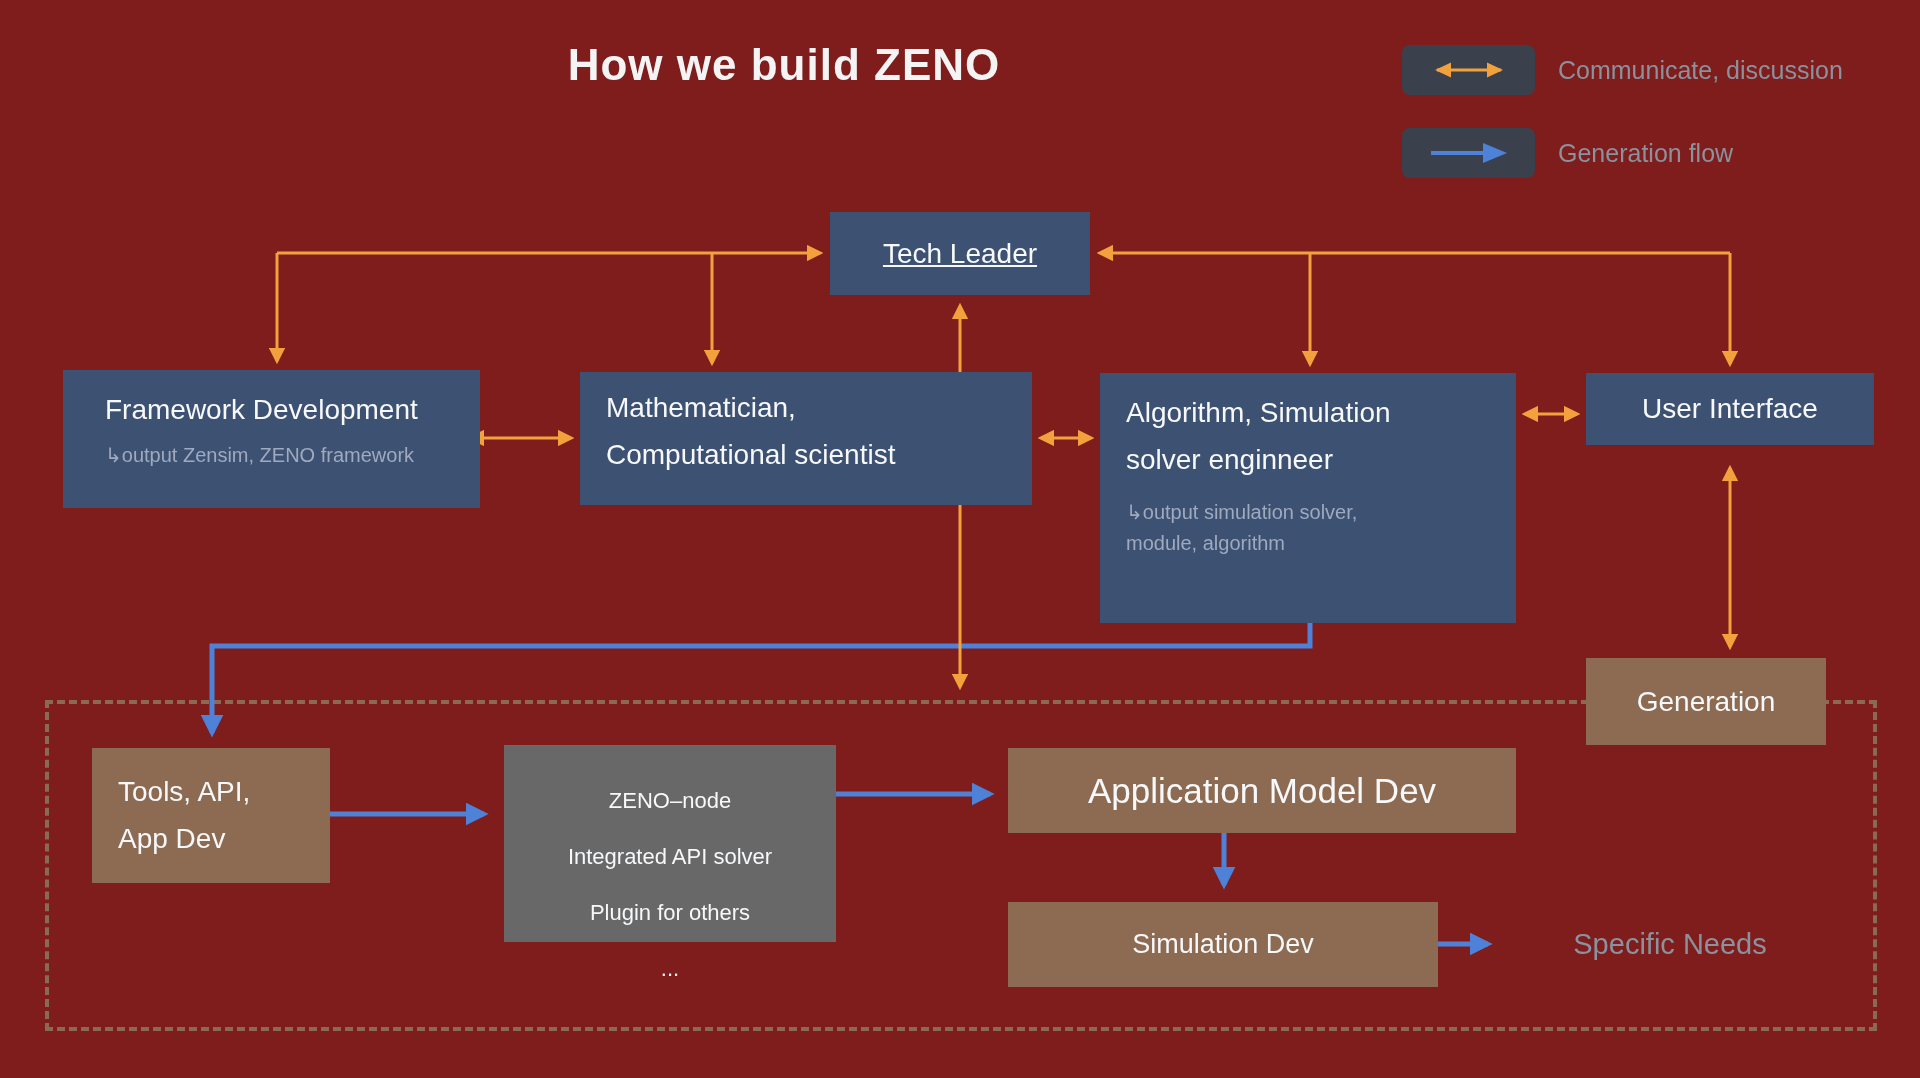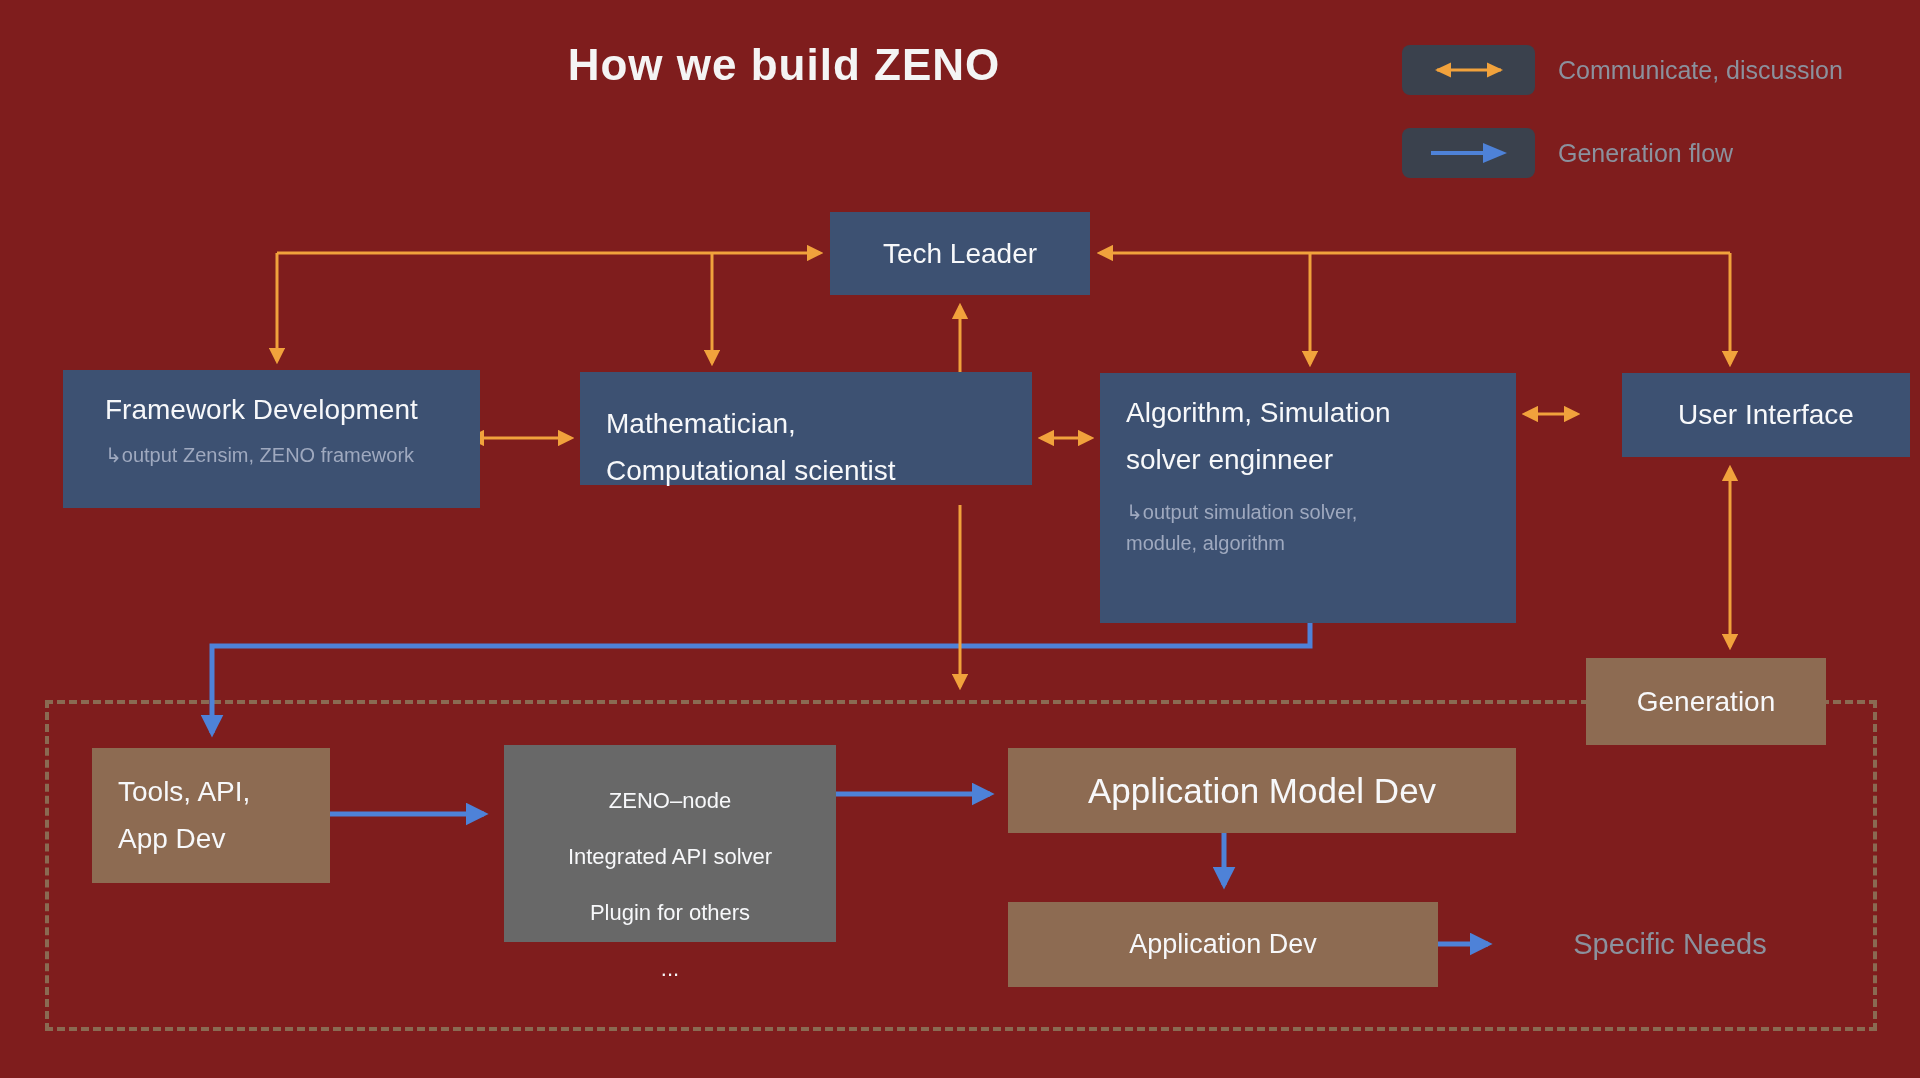--- a/index.html
+++ b/index.html
@@ -23,28 +23,28 @@
     font-size:25px;color:#8B919D;line-height:50px;white-space:nowrap;
   }
   
   .box{position:absolute;box-sizing:border-box;}
   .blue{background:#3D5172;}
   .brown{background:#8D6B52;}
   .gray{background:#686868;}
   .center{display:flex;align-items:center;justify-content:center;text-align:center;}
   .t28{font-size:28px;line-height:47px;}
   .sub{font-size:20px;color:#9FA9BF;line-height:31px;}
-  #box-tech-leader{left:830px;top:212px;width:260px;height:83px;font-size:28px;}
+  #box-tech-leader{left:830px;top:212px;width:260px;height:83px;font-size:28px;text-decoration:underline;}
   #box-framework{left:39px;top:370px;width:417px;height:138px;padding:18px 42px;margin-left:24px;}
   #box-framework .ttl{font-size:28px;line-height:44px;}
   #box-framework .sub{margin-top:8px;}
-  #box-math{left:580px;top:372px;width:452px;height:113px;padding:28px 26px;}
+  #box-math{left:580px;top:372px;width:452px;height:133px;padding:12px 26px;}
   #box-algo{left:1100px;top:373px;width:416px;height:250px;padding:16px 26px;}
   #box-algo .sub-block{margin-top:14px;}
-  #box-ui{left:1586px;top:373px;width:288px;height:84px;font-size:28px;margin-left:36px;}
+  #box-ui{left:1586px;top:373px;width:288px;height:72px;font-size:28px;}
   #box-application{left:1586px;top:658px;width:240px;height:87px;font-size:28px;}
   #box-tools{left:92px;top:748px;width:238px;height:135px;padding:20px 26px;}
   #box-zeno{left:504px;top:745px;width:332px;height:197px;padding:20px 10px;}
   #box-zeno .ln{font-size:22px;line-height:40px;text-align:center;margin-top:16px;}
   #box-amd{left:1008px;top:748px;width:508px;height:85px;font-size:35px;}
   #box-ad{left:1008px;top:902px;width:430px;height:85px;font-size:27px;}
   #specific-needs{left:1540px;top:928px;width:260px;text-align:center;font-size:29px;color:#8B919D;}
   
   #dashed-zone{
     left:45px;top:700px;width:1832px;height:331px;box-sizing:border-box;
@@ -153,18 +153,18 @@
     <div class="ln">Integrated API solver</div>
     <div class="ln">Plugin for others</div>
     <div class="ln">...</div>
   </div>
 
   <div class="box brown center" id="box-amd">
     <span>Application Model Dev</span>
   </div>
 
   <div class="box brown center" id="box-ad">
-    <span>Application Dev</span>
+    <span>Simulation Dev</span>
   </div>
 
   <div class="abs" id="specific-needs">Specific Needs</div>
 
 </div>
 
 </body></html>

